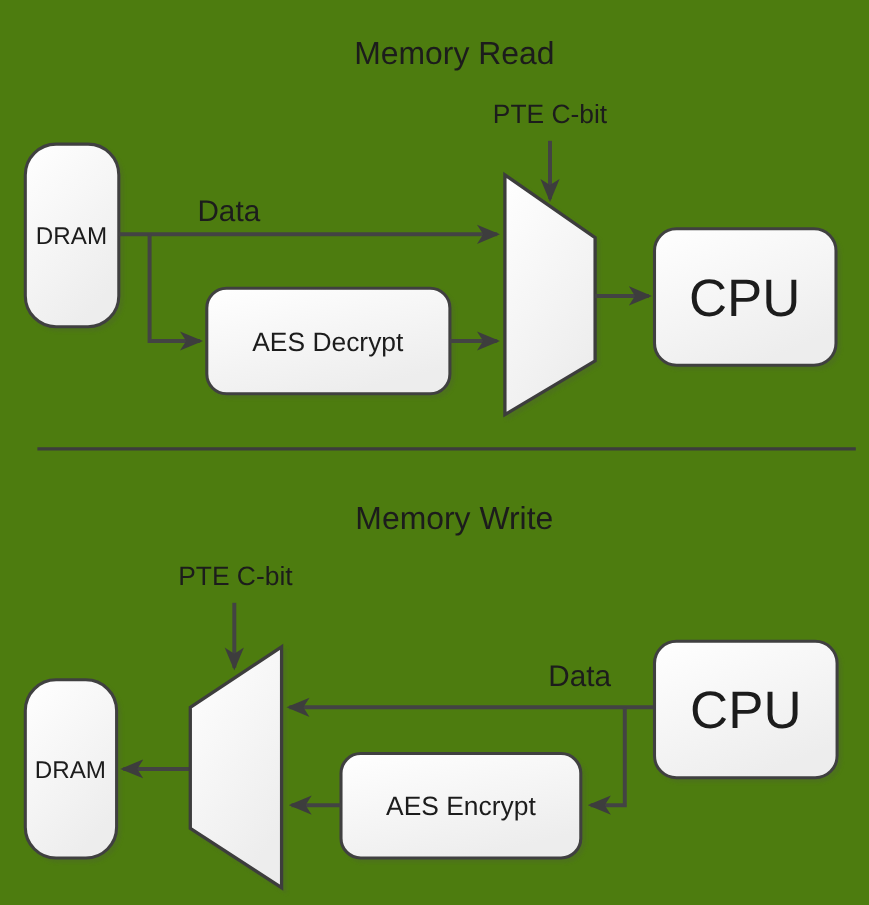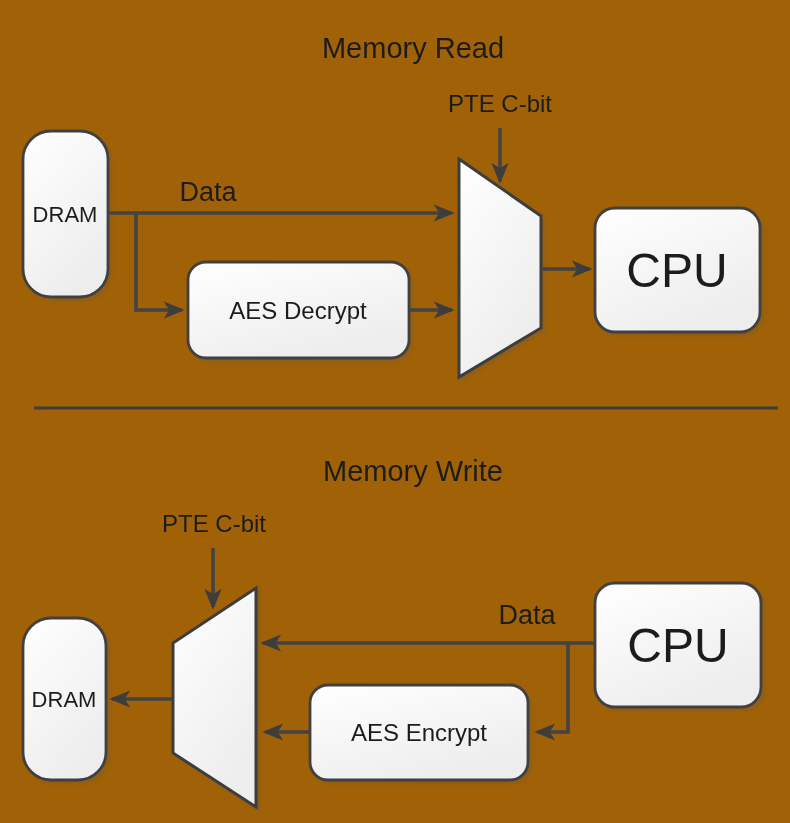--- a/index.html
+++ b/index.html
@@ -4,21 +4,21 @@
 <style>
   html, body {
     margin: 0;
     padding: 0;
     background: #ffffff;
   }
   #canvas {
     position: relative;
     width: 790px;
     height: 823px;
-    background: #a16207;
+    background: #4d7c0f;
     overflow: hidden;
   }
   svg {
     display: block;
   }
   .box {
     fill: url(#boxFill);
     stroke: #404040;
     stroke-width: 2.8;
     filter: drop-shadow(3px 3px 1.5px rgba(80,80,80,0.18));

